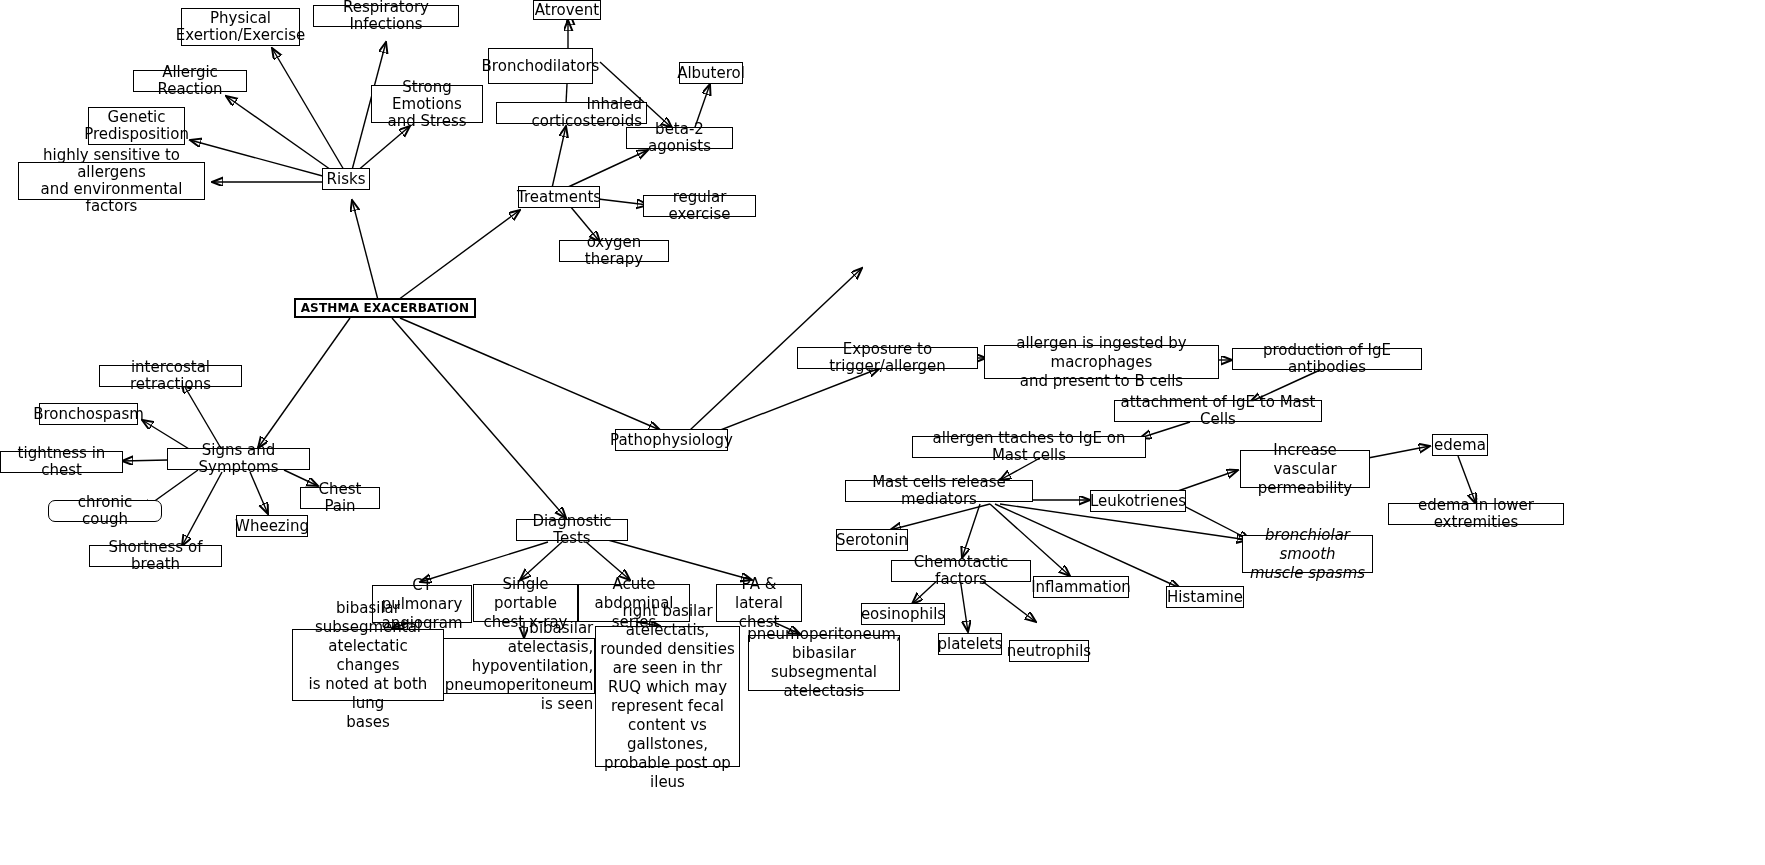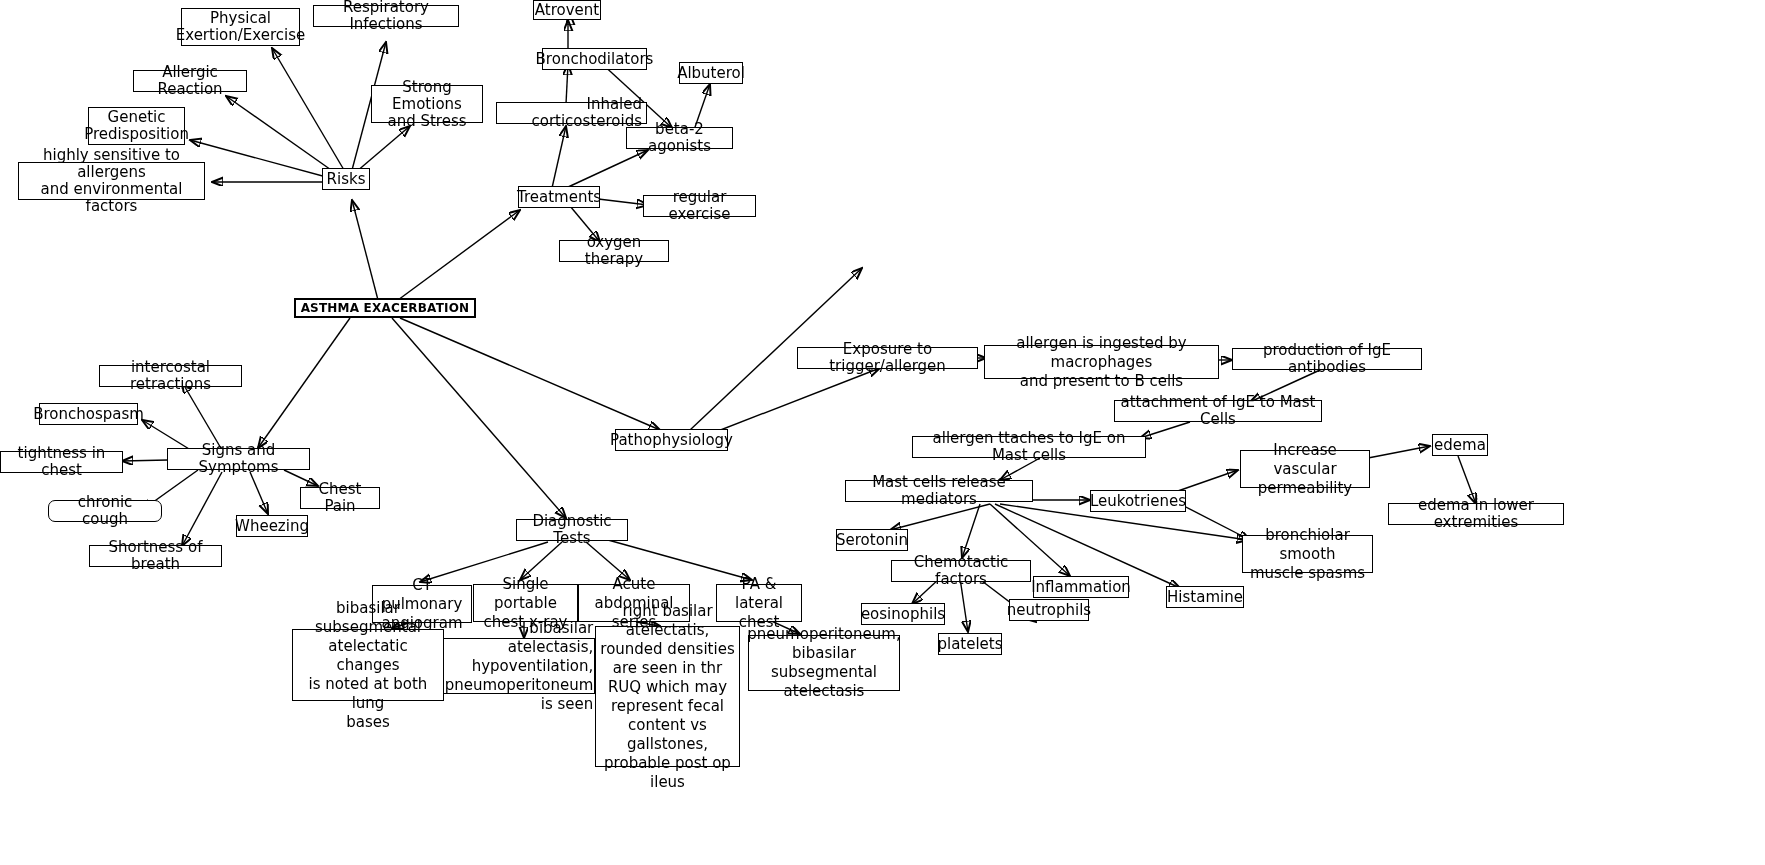--- a/index.html
+++ b/index.html
@@ -145,21 +145,21 @@
 and Stress</div>
 
   <div class="node" style="left:88px;top:107px;width:97px;height:38px;">Genetic
 Predisposition</div>
 
   <div class="node" style="left:18px;top:162px;width:187px;height:38px;">highly sensitive to allergens
 and environmental factors</div>
 
   <div class="node" style="left:518px;top:186px;width:82px;height:22px;">Treatments</div>
 
-  <div class="node" style="left:542px;top:48px;width:105px;height:22px;">Bronchodilators</div>
+  <div class="node" style="left:488px;top:48px;width:105px;height:36px;">Bronchodilators</div>
 
   <div class="node" style="left:533px;top:0px;width:68px;height:20px;">Atrovent</div>
 
   <div class="node" style="left:496px;top:102px;width:151px;height:22px;text-align:right;">Inhaled corticosteroids</div>
 
   <div class="node" style="left:626px;top:127px;width:107px;height:22px;">beta-2 agonists</div>
 
   <div class="node" style="left:679px;top:62px;width:64px;height:22px;">Albuterol</div>
 
   <div class="node" style="left:643px;top:195px;width:113px;height:22px;text-align:center;">regular exercise</div>
@@ -199,36 +199,36 @@
   <div class="node" style="left:845px;top:480px;width:188px;height:22px;">Mast cells release mediators</div>
 
   <div class="node" style="left:836px;top:529px;width:72px;height:22px;">Serotonin</div>
 
   <div class="node" style="left:891px;top:560px;width:140px;height:22px;">Chemotactic factors</div>
 
   <div class="node" style="left:861px;top:603px;width:84px;height:22px;">eosinophils</div>
 
   <div class="node" style="left:938px;top:633px;width:64px;height:22px;">platelets</div>
 
-  <div class="node" style="left:1009px;top:599px;width:80px;height:22px;">neutrophils</div>
+  <div class="node" style="left:1009px;top:640px;width:80px;height:22px;">neutrophils</div>
 
   <div class="node" style="left:1033px;top:576px;width:96px;height:22px;">Inflammation</div>
 
   <div class="node" style="left:1166px;top:586px;width:78px;height:22px;">Histamine</div>
 
   <div class="node" style="left:1090px;top:490px;width:96px;height:22px;">Leukotrienes</div>
 
   <div class="node para" style="left:1240px;top:450px;width:130px;height:38px;">Increase vascular
 permeability</div>
 
   <div class="node" style="left:1432px;top:434px;width:56px;height:22px;">edema</div>
 
   <div class="node" style="left:1388px;top:503px;width:176px;height:22px;">edema in lower extremities</div>
 
-  <div class="node para" style="left:1242px;top:535px;width:131px;height:38px;">bronchiolar smooth
+  <div class="node para" style="left:1242px;top:535px;width:131px;height:38px;font-style:italic;">bronchiolar smooth
 muscle spasms</div>
 
   <div class="node" style="left:516px;top:519px;width:112px;height:22px;">Diagnostic Tests</div>
 
   <div class="node para" style="left:372px;top:585px;width:100px;height:38px;">CT pulmonary
 angiogram</div>
 
   <div class="node para" style="left:473px;top:584px;width:105px;height:38px;">Single portable
 chest x-ray</div>
 

